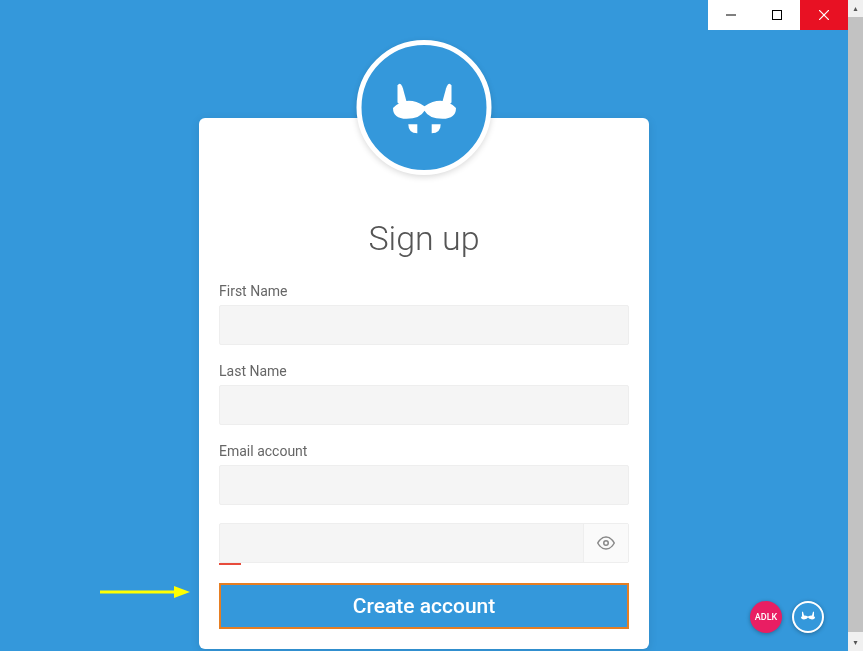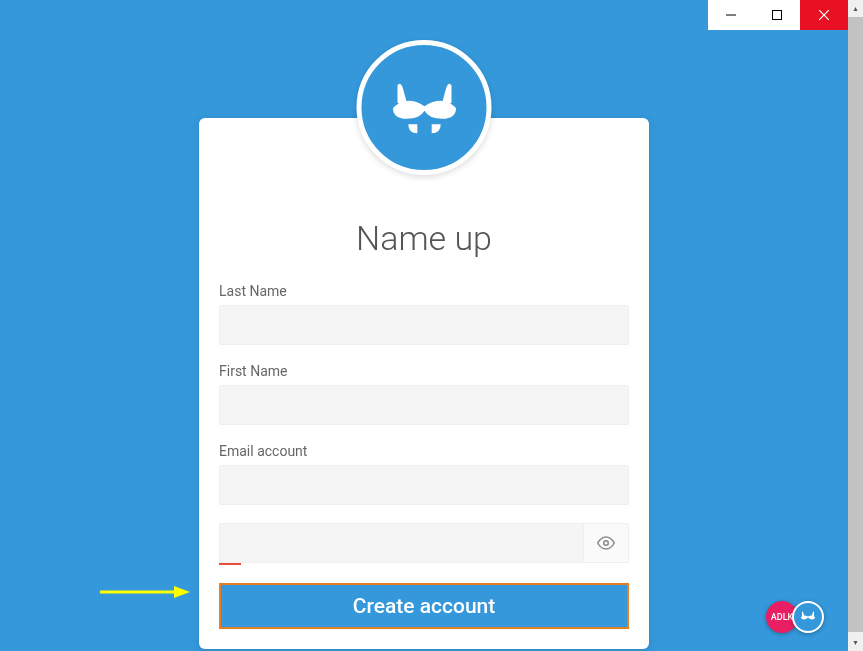--- a/index.html
+++ b/index.html
@@ -176,20 +176,21 @@
       left: 100px;
       z-index: 6;
     }
     .floating-badges {
       position: absolute;
       bottom: 18px;
       right: 24px;
       display: flex;
       align-items: center;
       z-index: 7;
+      gap: 16px;
     }
     .badge {
       width: 32px;
       height: 32px;
       border-radius: 50%;
       display: flex;
       align-items: center;
       justify-content: center;
       box-shadow: 0 1px 4px rgba(0,0,0,0.3);
       font-size: 9px;
@@ -241,31 +242,31 @@
     <svg width="90" height="90" viewBox="0 0 100 100">
       <path d="M 20 25 Q 23 20 26 28 L 32 50 Q 24 48 20 44 Z" fill="#fff"></path>
       <path d="M 80 25 Q 77 20 74 28 L 68 50 Q 76 48 80 44 Z" fill="#fff"></path>
       <path d="M 15 50 Q 30 35 50 48 Q 70 35 85 50 Q 85 62 70 62 Q 55 62 50 53 Q 45 62 30 62 Q 15 62 15 50 Z" fill="#fff"></path>
       <path d="M 32 68 Q 32 78 42 78 L 42 68 Z" fill="#fff"></path>
       <path d="M 68 68 Q 68 78 58 78 L 58 68 Z" fill="#fff"></path>
     </svg>
   </div>
 
   <div class="card">
-    <h1 class="card-title">Name up</h1>
+    <h1 class="card-title">Sign up</h1>
 
     <div class="form-group">
-      <label class="form-label">Last Name</label>
+      <label class="form-label">First Name</label>
       <div class="form-input-wrap">
         <input class="form-input" type="text" value="" style="">
       </div>
     </div>
 
     <div class="form-group">
-      <label class="form-label">First Name</label>
+      <label class="form-label">Last Name</label>
       <div class="form-input-wrap">
         <input class="form-input" type="text" value="" style="">
       </div>
     </div>
 
     <div class="form-group">
       <label class="form-label">Email account</label>
       <div class="form-input-wrap">
         <input class="form-input" type="text" value="" style="">
       </div>

